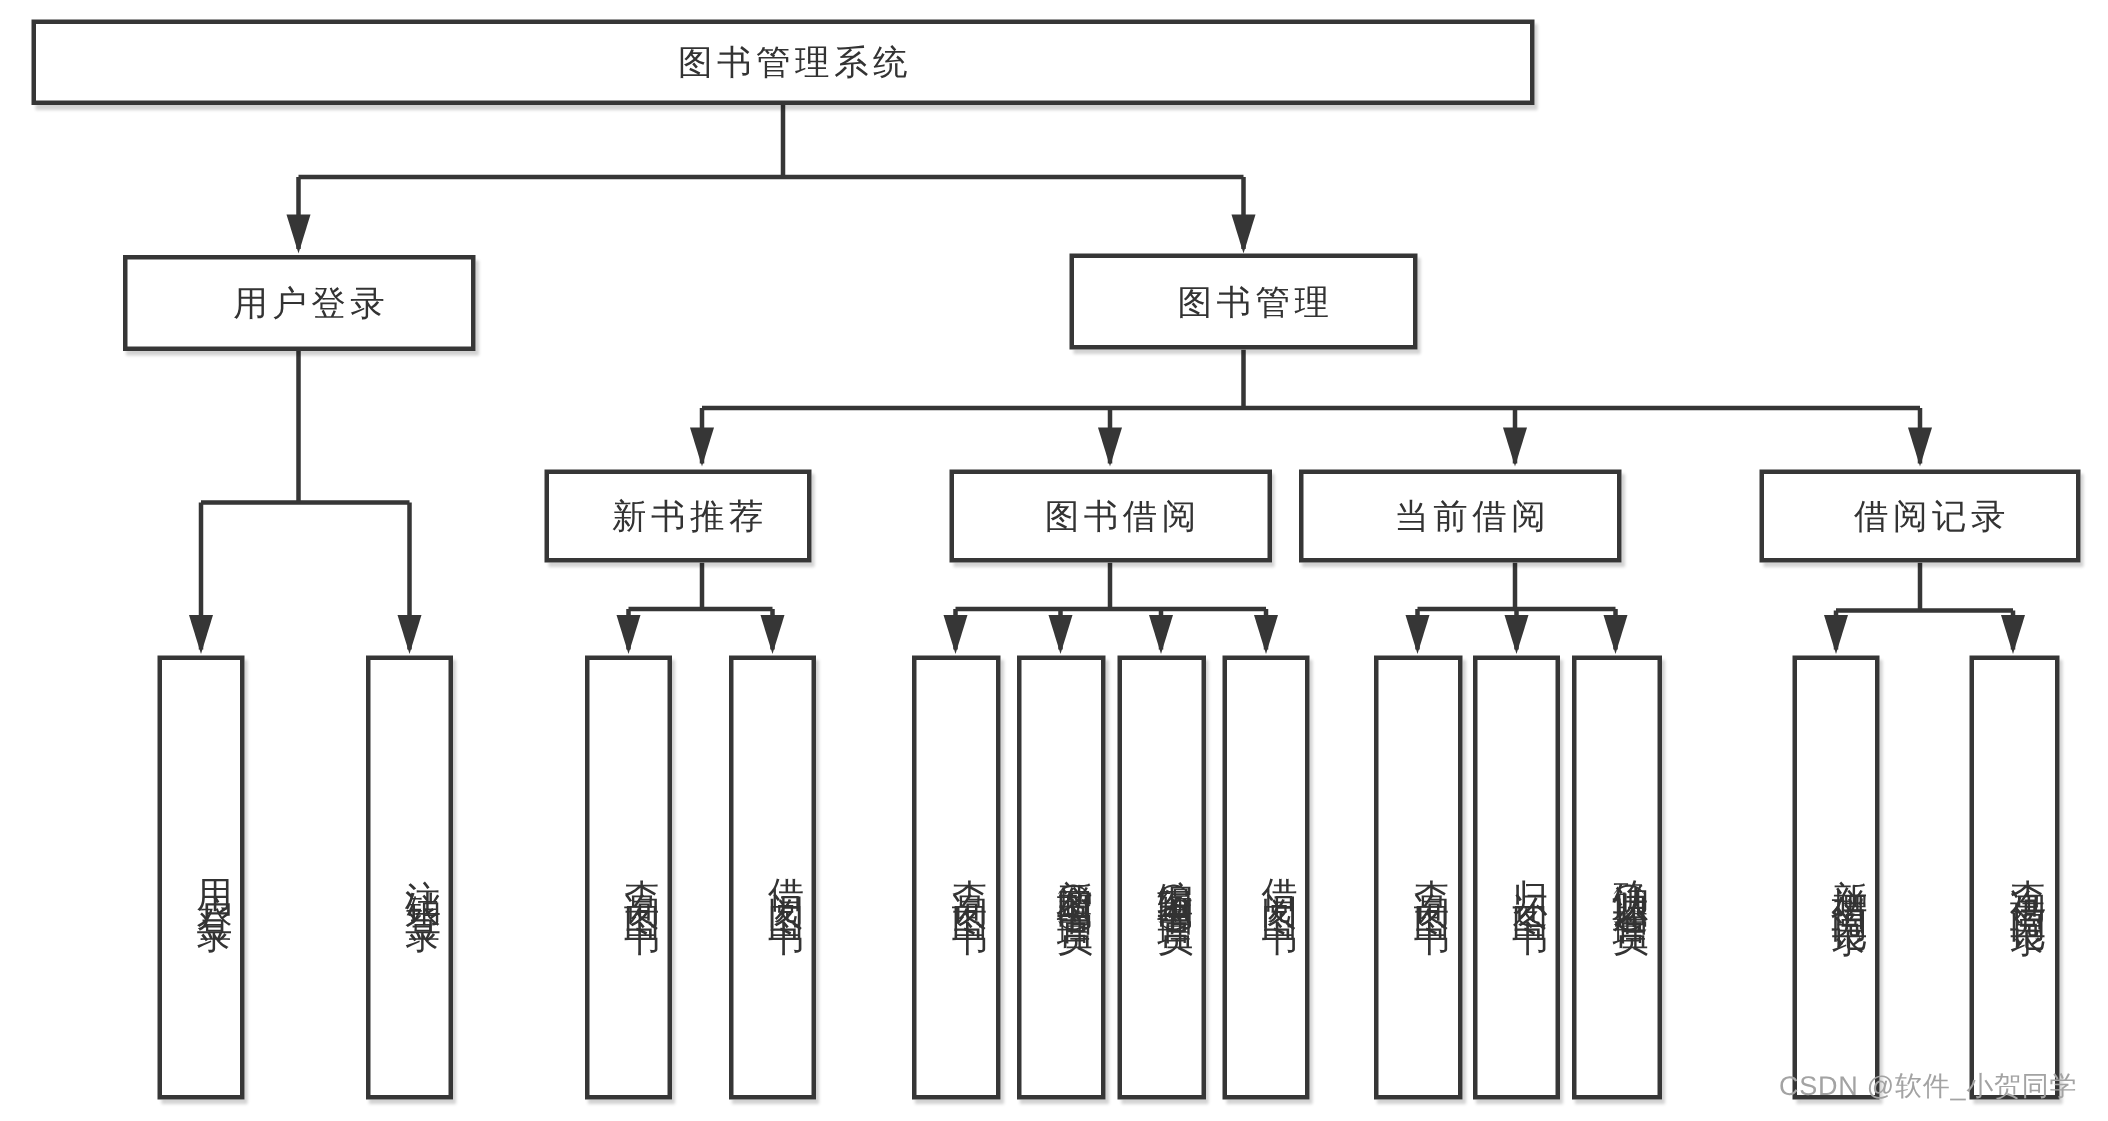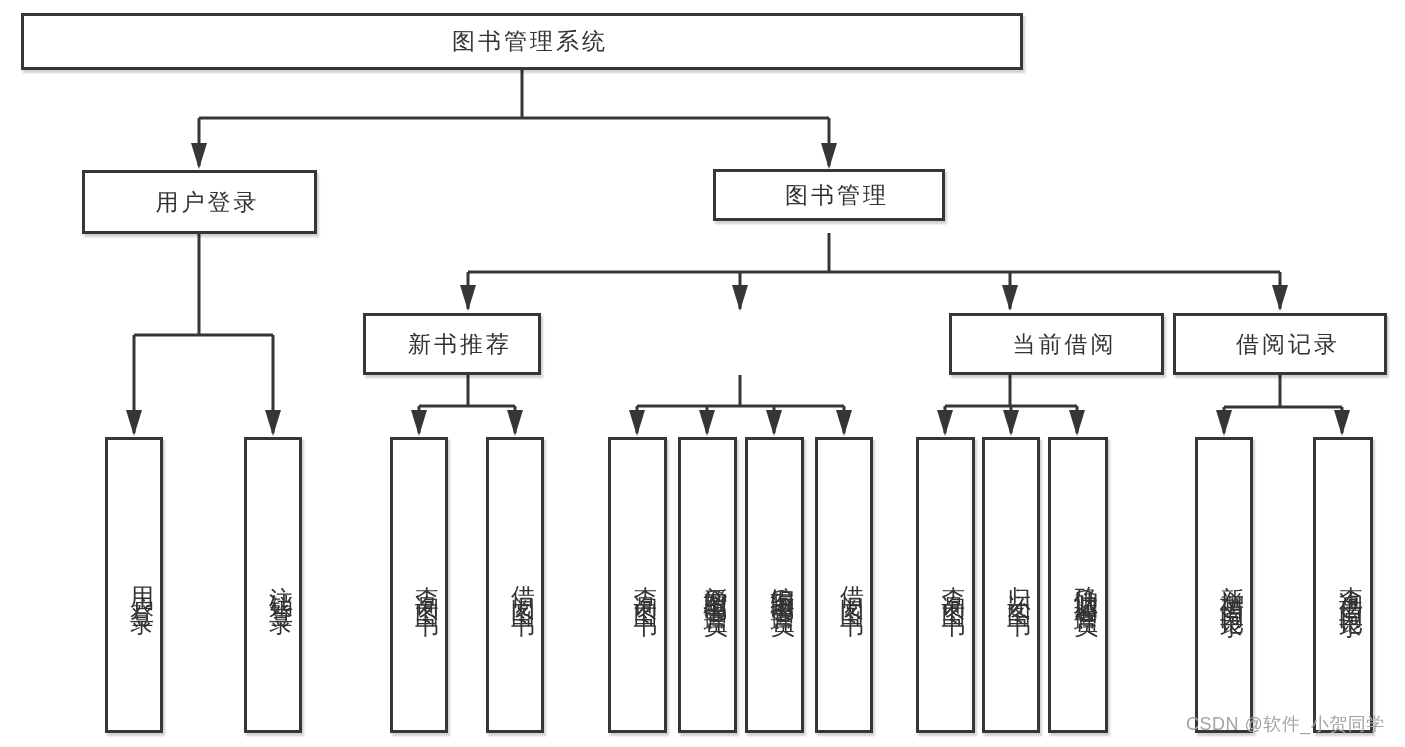--- a/index.html
+++ b/index.html
@@ -100,24 +100,25 @@
       <polygon points="1003,410 1019,410 1011,436"></polygon>
       <polygon points="1069,410 1085,410 1077,436"></polygon>
       <polygon points="1216,410 1232,410 1224,436"></polygon>
       <polygon points="1334,410 1350,410 1342,436"></polygon>
     </g>
   </svg>
 
   <div class="node hnode" style="left:21px;top:13px;width:1002px;height:57px">图书管理系统</div>
 
   <div class="node hnode" style="left:82px;top:170px;width:235px;height:64px">用户登录</div>
-  <div class="node hnode" style="left:713px;top:169px;width:232px;height:52px">图书管理</div>
+  <div class="node hnode" style="left:713px;top:169px;width:232px;height:64px">图书管理</div>
 
   <div class="node hnode" style="left:363px;top:313px;width:178px;height:62px">新书推荐</div>
-  <div class="node hnode" style="left:949px;top:313px;width:215px;height:62px">当前借阅</div>
+  <div class="node hnode" style="left:633px;top:313px;width:215px;height:62px">图书借阅</div>
+  <div class="node hnode" style="left:866px;top:313px;width:215px;height:62px">当前借阅</div>
   <div class="node hnode" style="left:1173px;top:313px;width:214px;height:62px">借阅记录</div>
 
   <div class="node vnode v-short" style="left:105px;top:437px;width:58px;height:296px">用户登录</div>
   <div class="node vnode v-short" style="left:244px;top:437px;width:58px;height:296px">注销登录</div>
 
   <div class="node vnode v-short" style="left:390px;top:437px;width:58px;height:296px">查询图书</div>
   <div class="node vnode v-short" style="left:486px;top:437px;width:58px;height:296px">借阅图书</div>
 
   <div class="node vnode v-short" style="left:608px;top:437px;width:59px;height:296px">查询图书</div>
   <div class="node vnode v-long" style="left:678px;top:437px;width:59px;height:296px">新增图书（管理员）</div>

